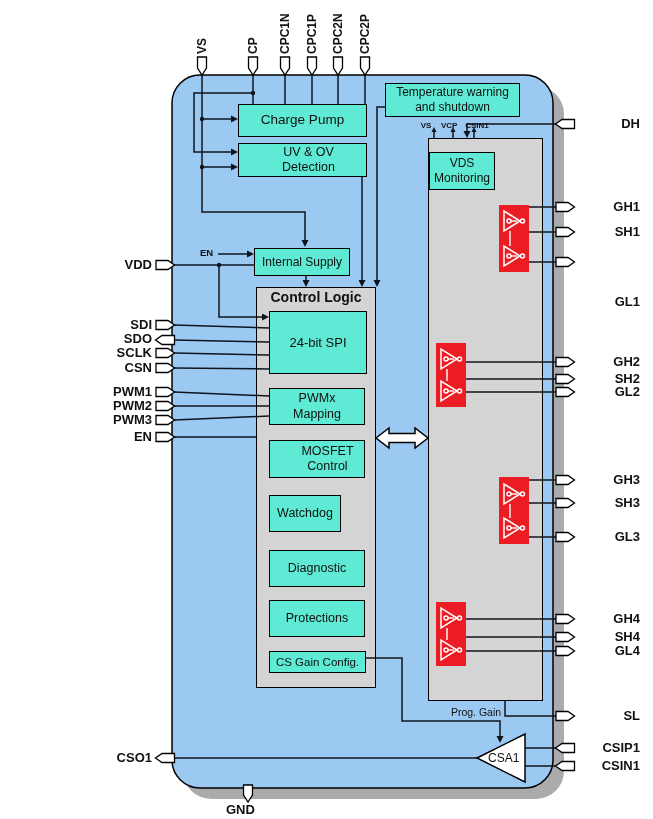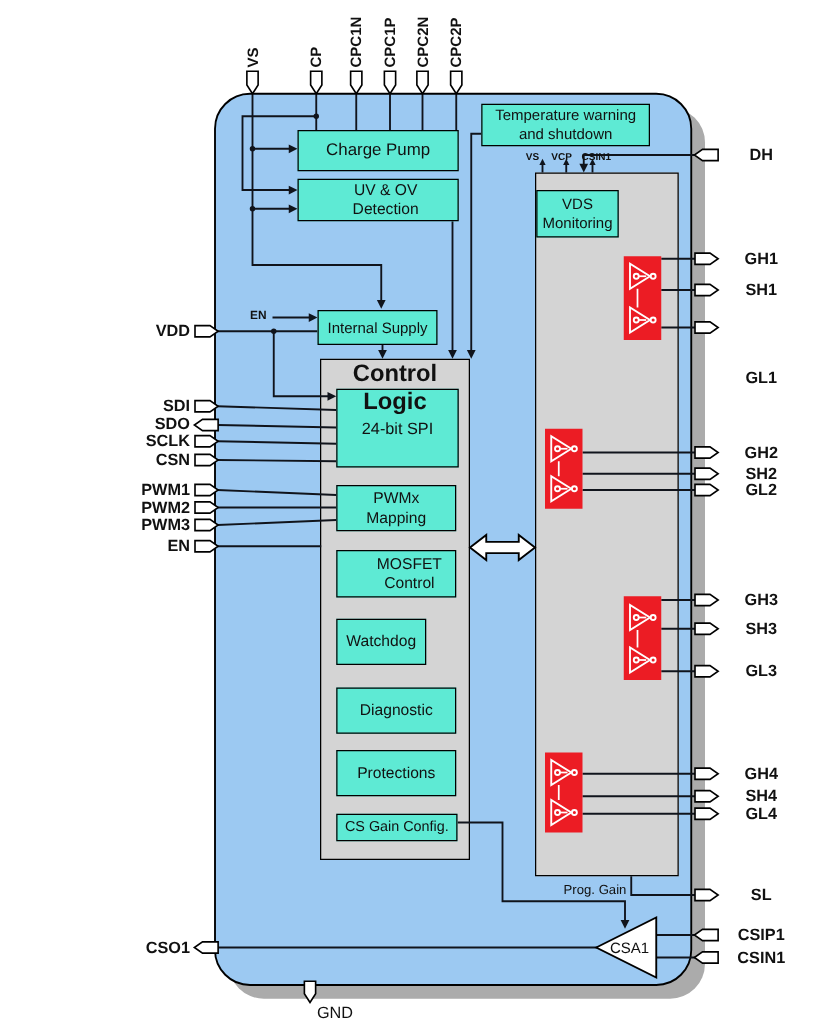--- a/index.html
+++ b/index.html
@@ -23,28 +23,28 @@
   .wtri{stroke:#fff;stroke-width:1.5;fill:none;}
   .wline{stroke:#fff;stroke-width:1.4;fill:none;}
   .blockarrow{fill:#fff;stroke:#000;stroke-width:1.5;}
   .csa{fill:#fff;stroke:#000;stroke-width:1.5;}
   .gbox{position:absolute;background:var(--block-gray);border:1.4px solid #000;box-sizing:border-box;}
   .wbox{position:absolute;background:#5eead4;border:1.4px solid #000;box-sizing:border-box;
         display:flex;align-items:center;justify-content:center;text-align:center;
         white-space:pre-line;font-size:12.5px;line-height:1.22;color:var(--ink);}
   .lbl{position:absolute;color:var(--ink);}
   .pin-l{width:52px;text-align:right;font-weight:bold;font-size:13px;}
-  .pin-r{width:62px;text-align:center;font-weight:bold;font-size:13px;}
+  .pin-r{width:62px;text-align:right;font-weight:bold;font-size:13px;}
   .pin-t{width:18px;height:50px;writing-mode:vertical-rl;transform:rotate(180deg);
          font-weight:bold;font-size:12px;display:flex;align-items:center;}
-  .pin-b{width:44px;text-align:center;font-weight:normal;font-size:13px;margin-left:20px;}
+  .pin-b{width:44px;font-weight:bold;font-size:13px;}
   .tiny{font-size:8px;font-weight:bold;}
   .small-en{font-size:9.5px;font-weight:bold;}
   .prog{font-size:10.5px;}
-  .clhead{width:116px;text-align:center;font-weight:bold;font-size:19px;}
+  .clhead{width:116px;text-align:center;font-weight:bold;font-size:14px;}
   .csalbl{font-size:12px;}
 </style>
 </head>
 <body>
 
 <div class="stage">
 
   <svg class="layer" width="653" height="819" viewBox="0 0 653 819">
     <rect x="183" y="86" width="381" height="713" rx="28" ry="28" fill="var(--shadow)"></rect>
     <rect x="172" y="75" width="381" height="713" rx="28" ry="28" fill="var(--chip-fill)" stroke="#000" stroke-width="1.5"></rect>

